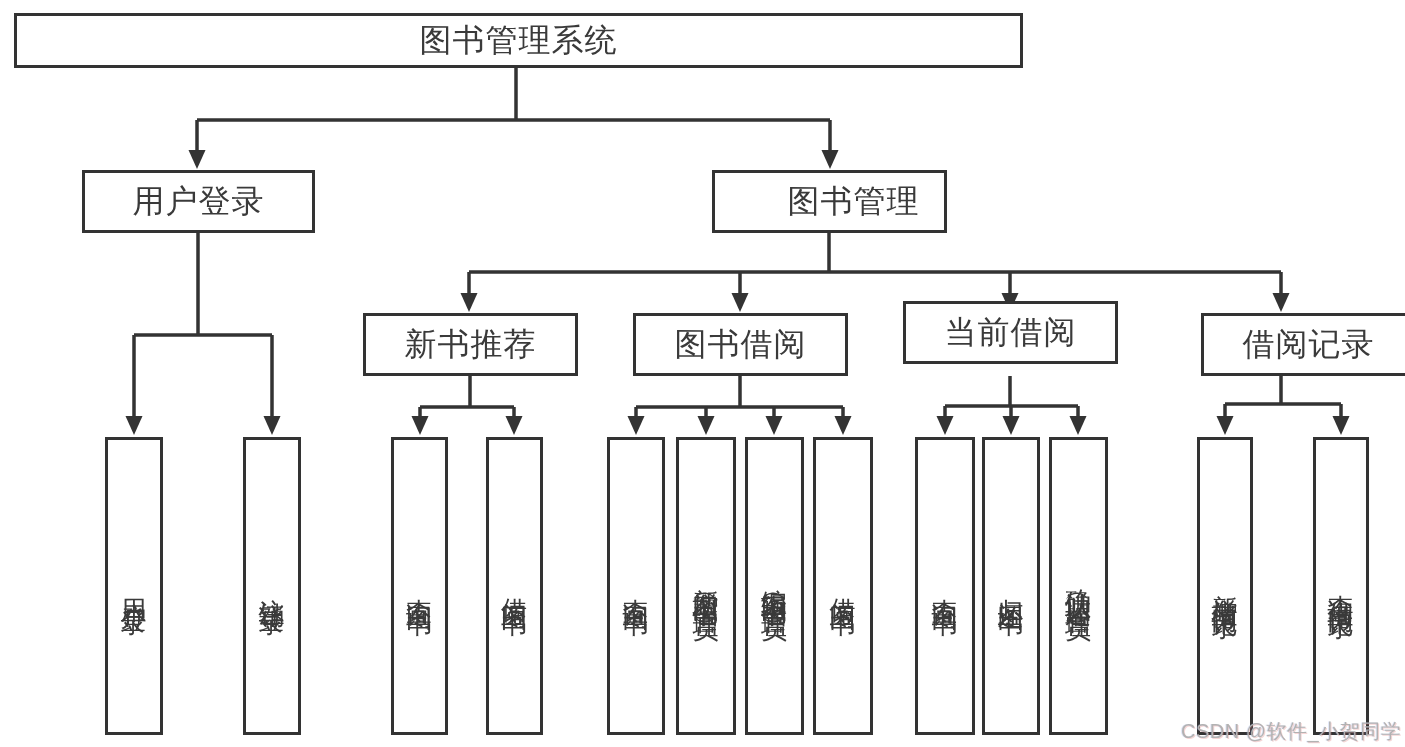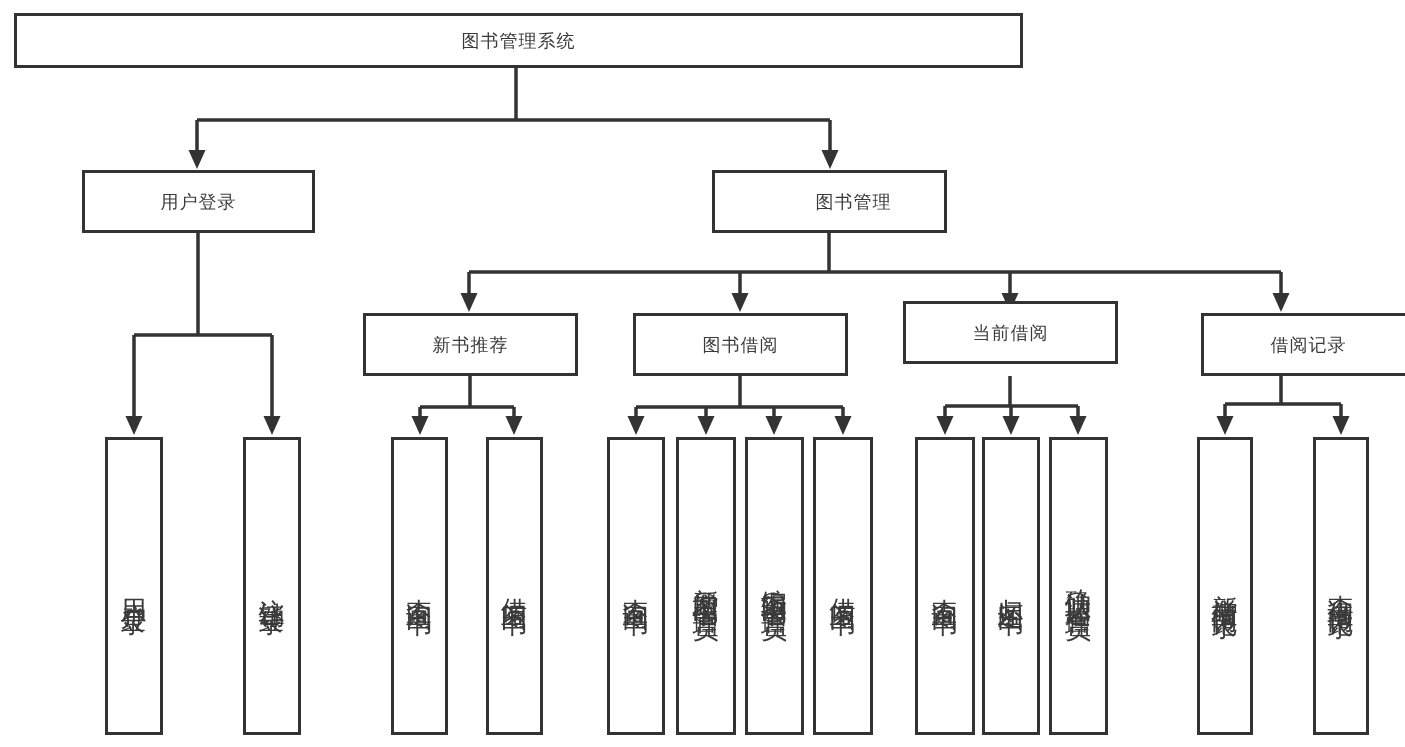--- a/index.html
+++ b/index.html
@@ -4,21 +4,21 @@
 <style>
   html,body{margin:0;padding:0;background:#ffffff;}
   .stage{
     position:relative;width:1405px;height:747px;background:#ffffff;
     font-family:"Liberation Sans","DejaVu Sans",sans-serif;overflow:hidden;
   }
   svg.connectors{position:absolute;left:0;top:0;width:1405px;height:747px;}
   .box{
     position:absolute;box-sizing:border-box;background:#ffffff;
     border:3px solid #333333;display:flex;align-items:center;justify-content:center;
-    color:#3a3a3a;font-size:18px;letter-spacing:1px;white-space:nowrap;z-index:2;
+    color:#3a3a3a;font-size:32px;letter-spacing:1px;white-space:nowrap;z-index:2;
   }
   .vbox{
     position:absolute;box-sizing:border-box;background:#ffffff;
     border:3px solid #333333;display:flex;align-items:center;justify-content:center;
     z-index:2;
   }
   .vbox .vtext{
     writing-mode:vertical-rl;text-orientation:mixed;
     color:#3a3a3a;font-size:26px;letter-spacing:4px;line-height:1;
   }
@@ -124,14 +124,15 @@
     <span class="vtext">确认归还（管理员）</span>
   </div>
 
   <div class="vbox" style="left:1197px;top:437px;width:56px;height:298px;">
     <span class="vtext">新增借阅记录</span>
   </div>
   <div class="vbox" style="left:1313px;top:437px;width:56px;height:298px;">
     <span class="vtext">查询借阅记录</span>
   </div>
 
+  <div class="watermark">CSDN @软件_小贺同学</div>
 
 </div>
 
 </body></html>

